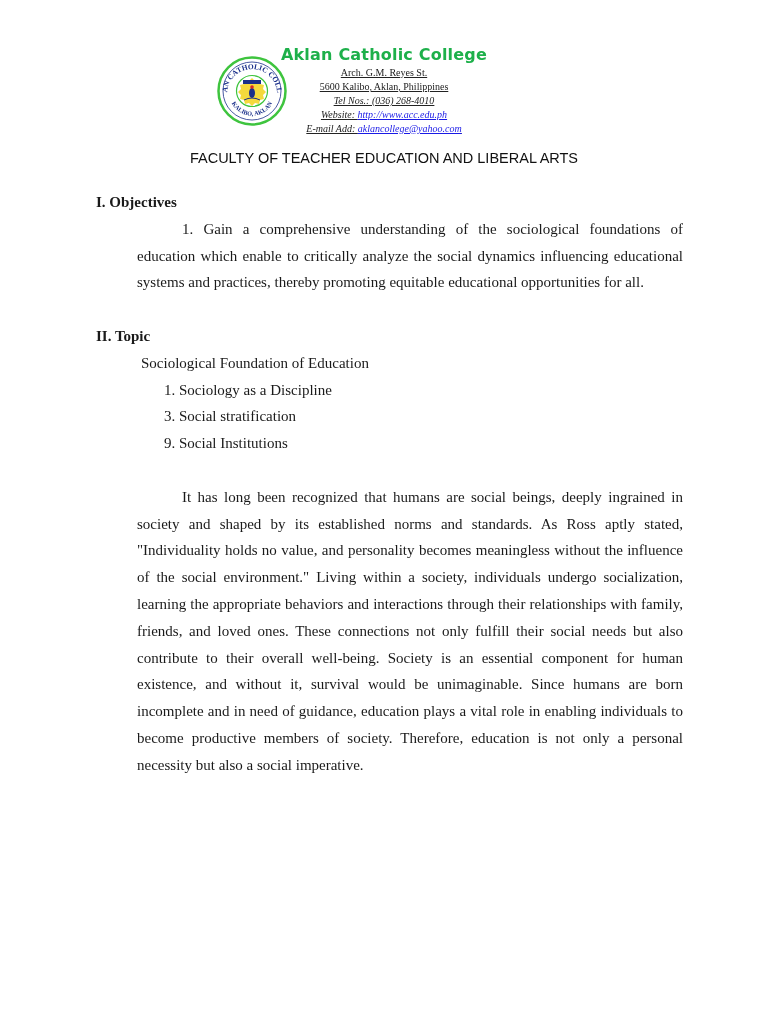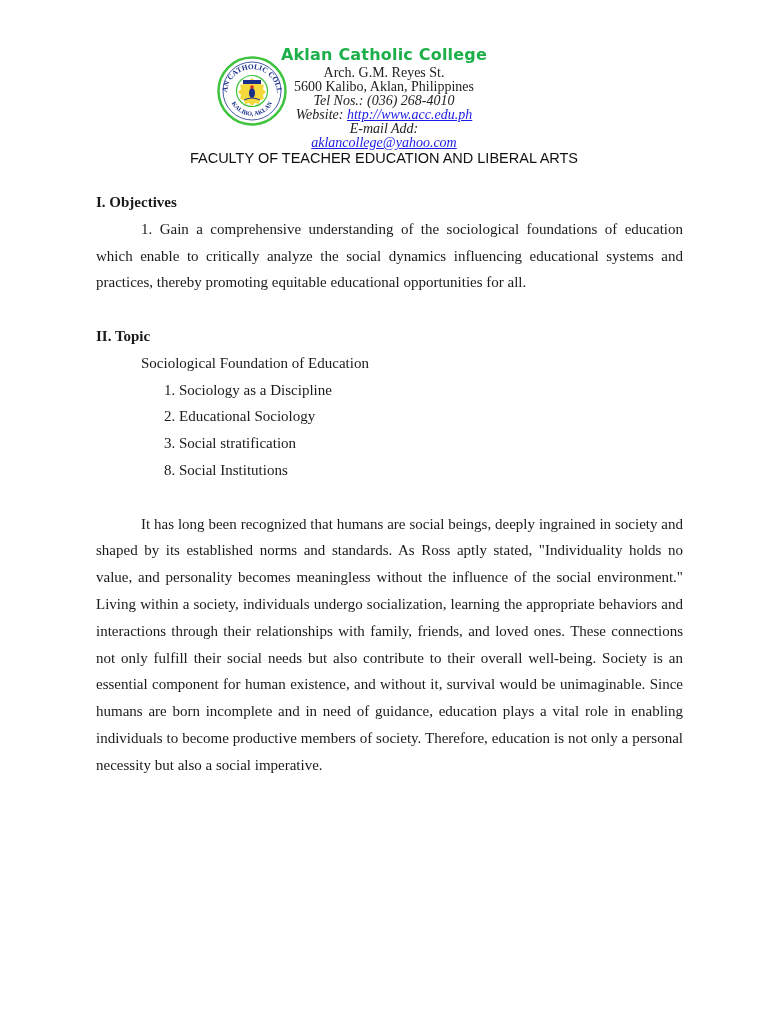--- a/index.html
+++ b/index.html
@@ -3,29 +3,29 @@
 <meta charset="utf-8">
 <style>
   html, body { margin: 0; padding: 0; background: #ffffff; }
   body { width: 768px; height: 1024px; position: relative; overflow: hidden;
          font-family: "Liberation Serif", serif; color: #1a1a1a; }
   .letterhead { position: absolute; top: 44px; left: 0; width: 768px; height: 92px; }
   .logo { position: absolute; left: 217px; top: 12px; width: 70px; height: 70px; }
   .lh-text { position: absolute; left: 280px; top: 0; width: 208px; text-align: center; }
   .college-name { font-family: "DejaVu Sans", sans-serif; font-weight: bold; font-size: 16px;
                   color: #1db04a; line-height: 22px; letter-spacing: 0.2px; }
-  .lh-line { font-size: 14px; line-height: 14px; color: #222; }
+  .lh-line { font-size: 10px; line-height: 14px; color: #222; text-decoration: underline; }
   .lh-line.italic { font-style: italic; }
   .lh-line a { color: #1a1ae6; text-decoration: underline; }
   .faculty { position: absolute; top: 150px; left: 0; width: 768px; text-align: center;
              font-family: "Liberation Sans", sans-serif; font-size: 14.5px; color: #111; }
   .content { position: absolute; left: 96px; top: 189px; width: 587px; font-size: 15px; line-height: 26.8px; }
   .heading { font-weight: bold; }
   p { margin: 0; }
-  .justify { text-align: justify; text-align-last: left; }
+  .justify { text-align: justify; text-align-last: left; margin-left: 41px; }
   .indent { text-indent: 45px; }
   .gap { height: 26.8px; }
   .topic-main { padding-left: 45px; }
   .topic-sub { padding-left: 68px; }
 </style>
 </head>
 <body>
 
 <div class="letterhead">
   <div class="logo">
@@ -63,19 +63,18 @@
 <div class="faculty">FACULTY OF TEACHER EDUCATION AND LIBERAL ARTS</div>
 
 <div class="content">
   <p class="heading">I. Objectives</p>
   <p class="justify indent">1. Gain a comprehensive understanding of the sociological foundations of education which enable to critically analyze the social dynamics influencing educational systems and practices, thereby promoting equitable educational opportunities for all.</p>
   <div class="gap"></div>
 
   <p class="heading">II. Topic</p>
   <p class="topic-main">Sociological Foundation of Education</p>
   <p class="topic-sub">1. Sociology as a Discipline</p>
-  <p class="topic-sub">2. Educational Sociology</p>
   <p class="topic-sub">3. Social stratification</p>
-  <p class="topic-sub">8. Social Institutions</p>
+  <p class="topic-sub">9. Social Institutions</p>
   <div class="gap"></div>
 
   <p class="justify indent">It has long been recognized that humans are social beings, deeply ingrained in society and shaped by its established norms and standards. As Ross aptly stated, "Individuality holds no value, and personality becomes meaningless without the influence of the social environment." Living within a society, individuals undergo socialization, learning the appropriate behaviors and interactions through their relationships with family, friends, and loved ones. These connections not only fulfill their social needs but also contribute to their overall well-being. Society is an essential component for human existence, and without it, survival would be unimaginable. Since humans are born incomplete and in need of guidance, education plays a vital role in enabling individuals to become productive members of society. Therefore, education is not only a personal necessity but also a social imperative.</p>
 </div>
 
 </body></html>

